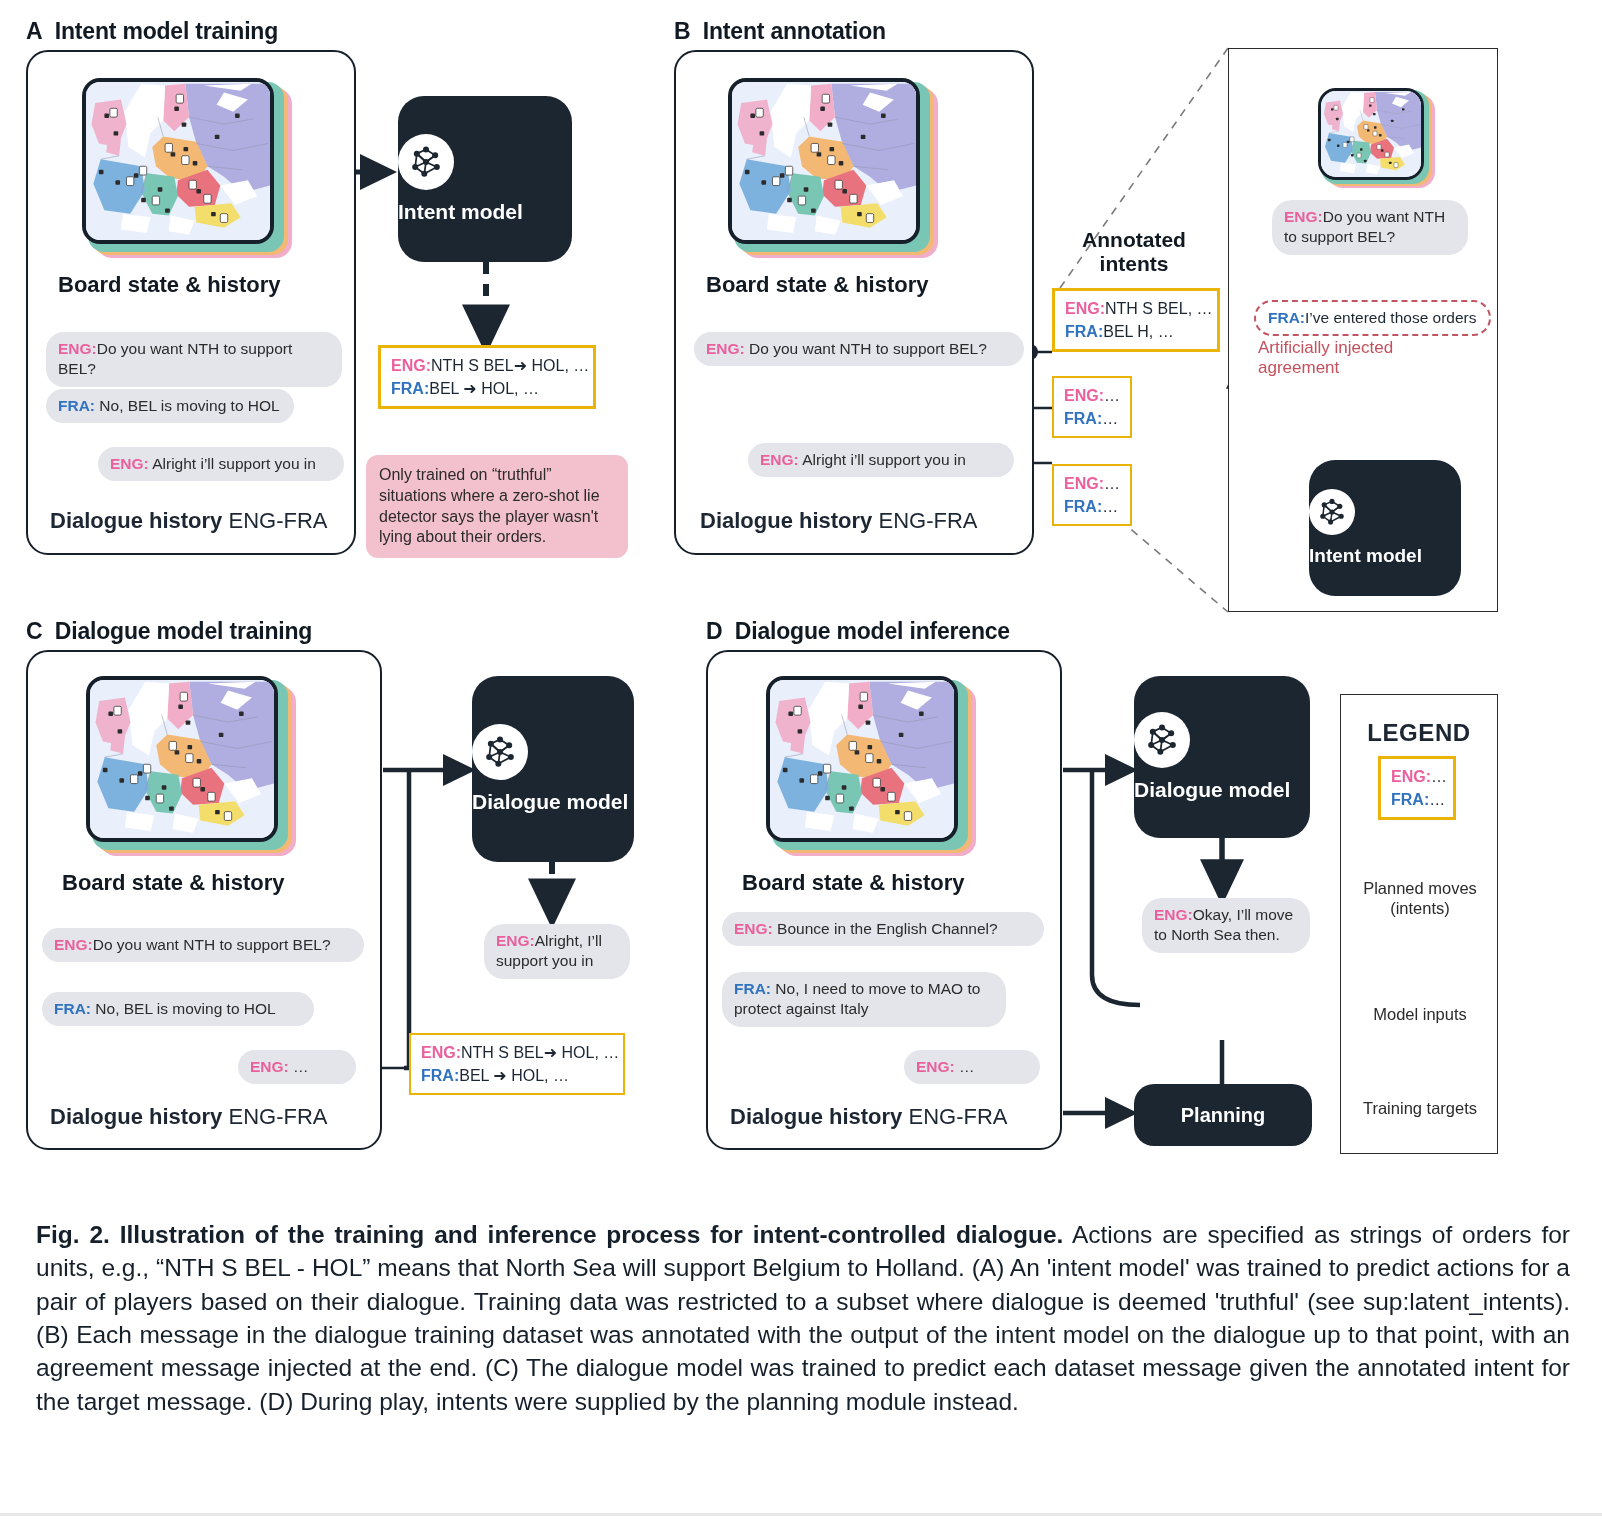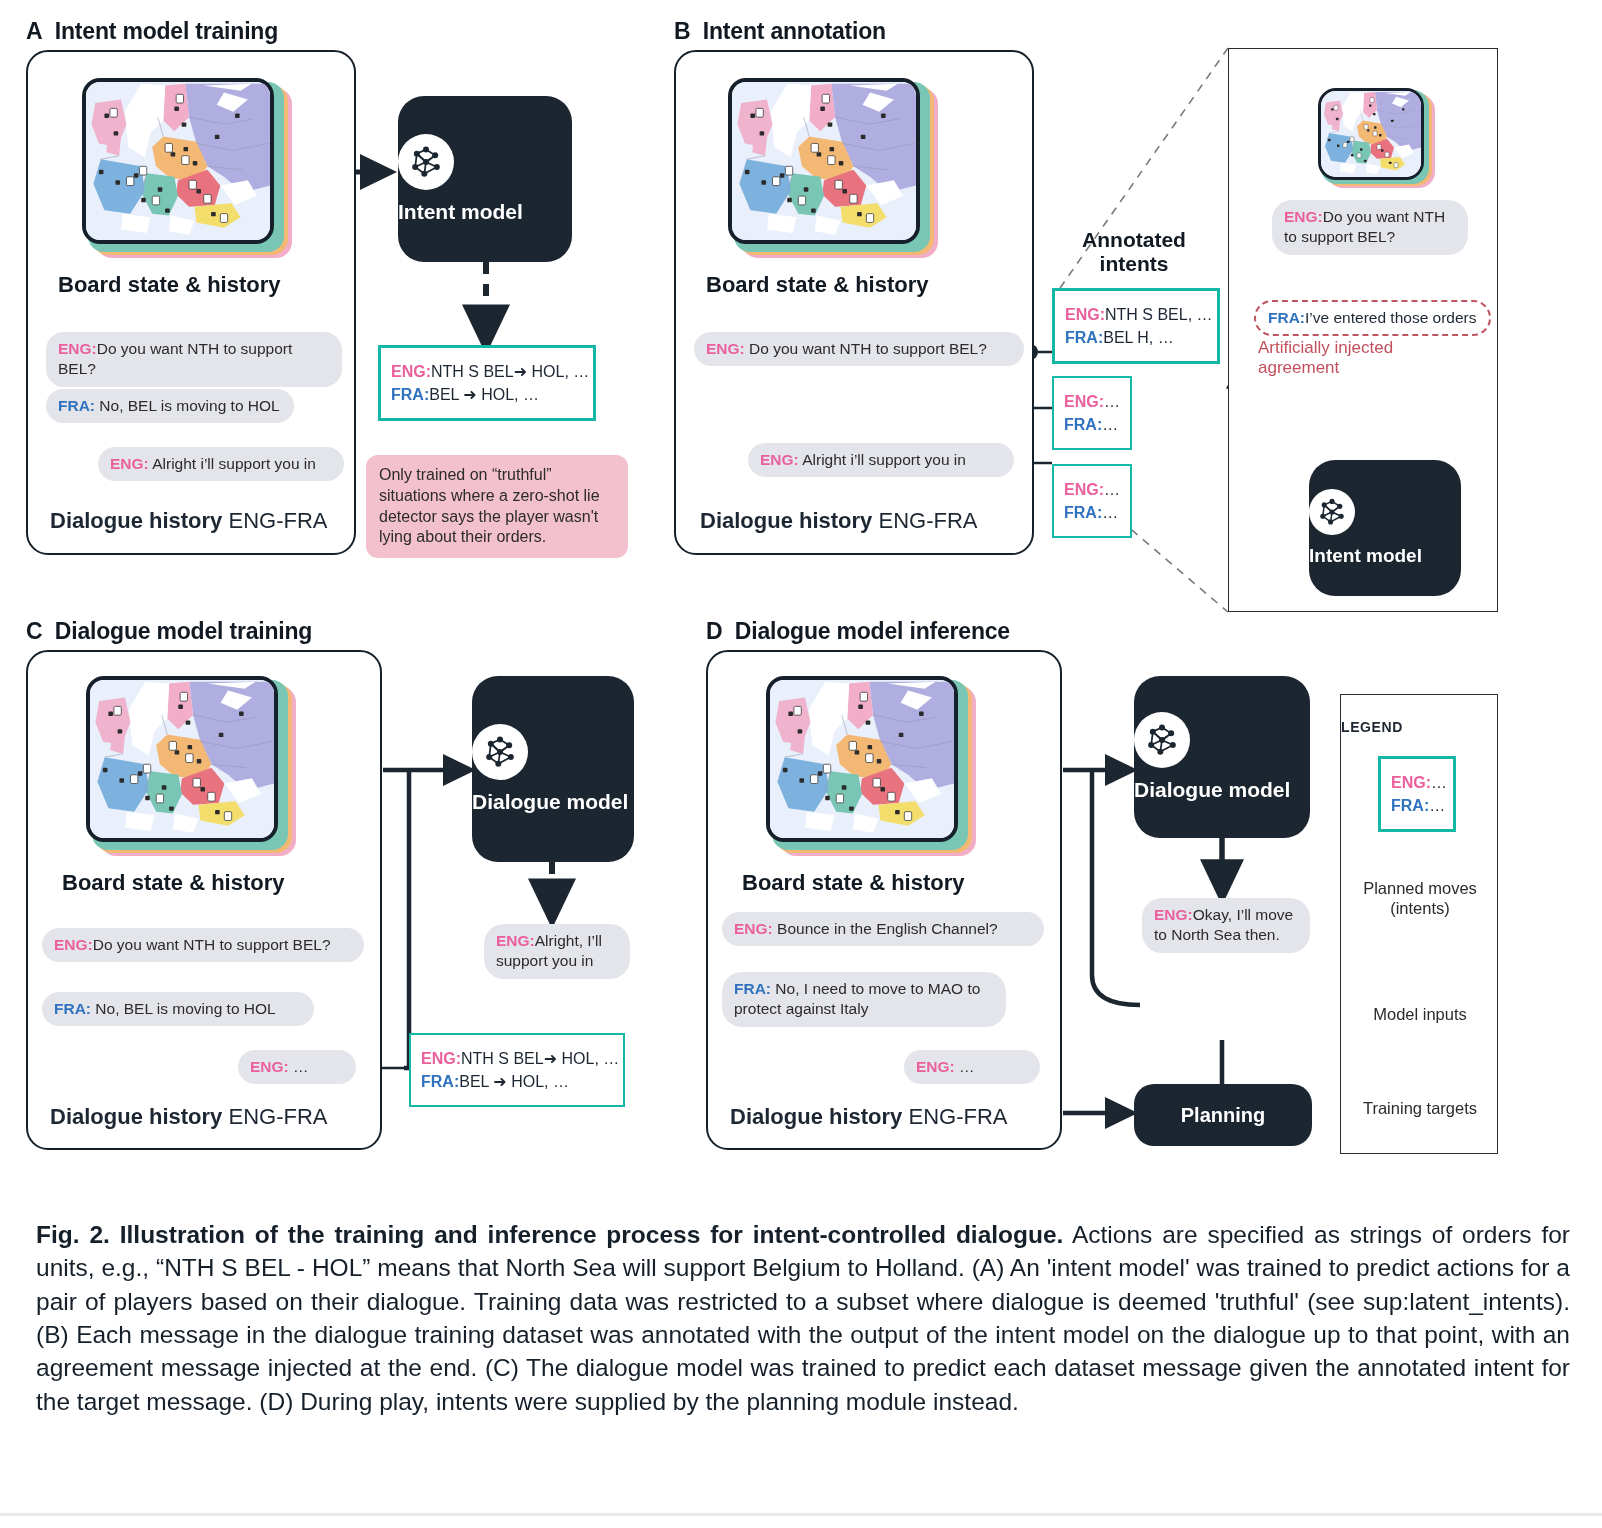--- a/index.html
+++ b/index.html
@@ -71,23 +71,23 @@
     position:absolute;
     background:#1b2630;
     border-radius:20px;
     display:flex; align-items:center; justify-content:center;
     color:#fff; font-size:20px; font-weight:bold;
   }
 
   
   .intentbox {
     position:absolute;
-    border:3px solid #14b8a6;
+    border:3px solid #eab308;
     background:#fff;
-    padding:12px 10px;
+    padding:6px 10px;
     font-size:16px;
     line-height:1.45;
   }
   .intentbox.thin { border-width:2px; }
   .intentbox .row { white-space:nowrap; }
 
   
   .notebox {
     position:absolute;
     background:#f3c1cd;
@@ -124,21 +124,21 @@
     background:#fff;
   }
   .annot-title {
     position:absolute;
     font-size:21px; font-weight:bold; color:#111922;
     text-align:center; line-height:1.15;
   }
 
   
   .legend-frame { position:absolute; border:1.5px solid #2b2b2b; background:#fff; }
-  .legend-title { position:absolute; font-weight:bold; font-size:14px; letter-spacing:0.6px; width:100%; }
+  .legend-title { position:absolute; font-weight:bold; font-size:24px; letter-spacing:0.6px; text-align:center; width:100%; }
   .legend-cap { position:absolute; font-size:16.5px; text-align:center; line-height:1.22; color:#2b2b2b; }
 
   svg.conn { position:absolute; left:0; top:0; width:1602px; height:1190px; pointer-events:none; overflow:visible; }
 
   
   .caption {
     position:absolute; left:36px; top:1218px; width:1534px;
     font-size:24.5px; line-height:1.36; color:#16202b;
     text-align:justify;
     font-family:"Liberation Sans", sans-serif;

